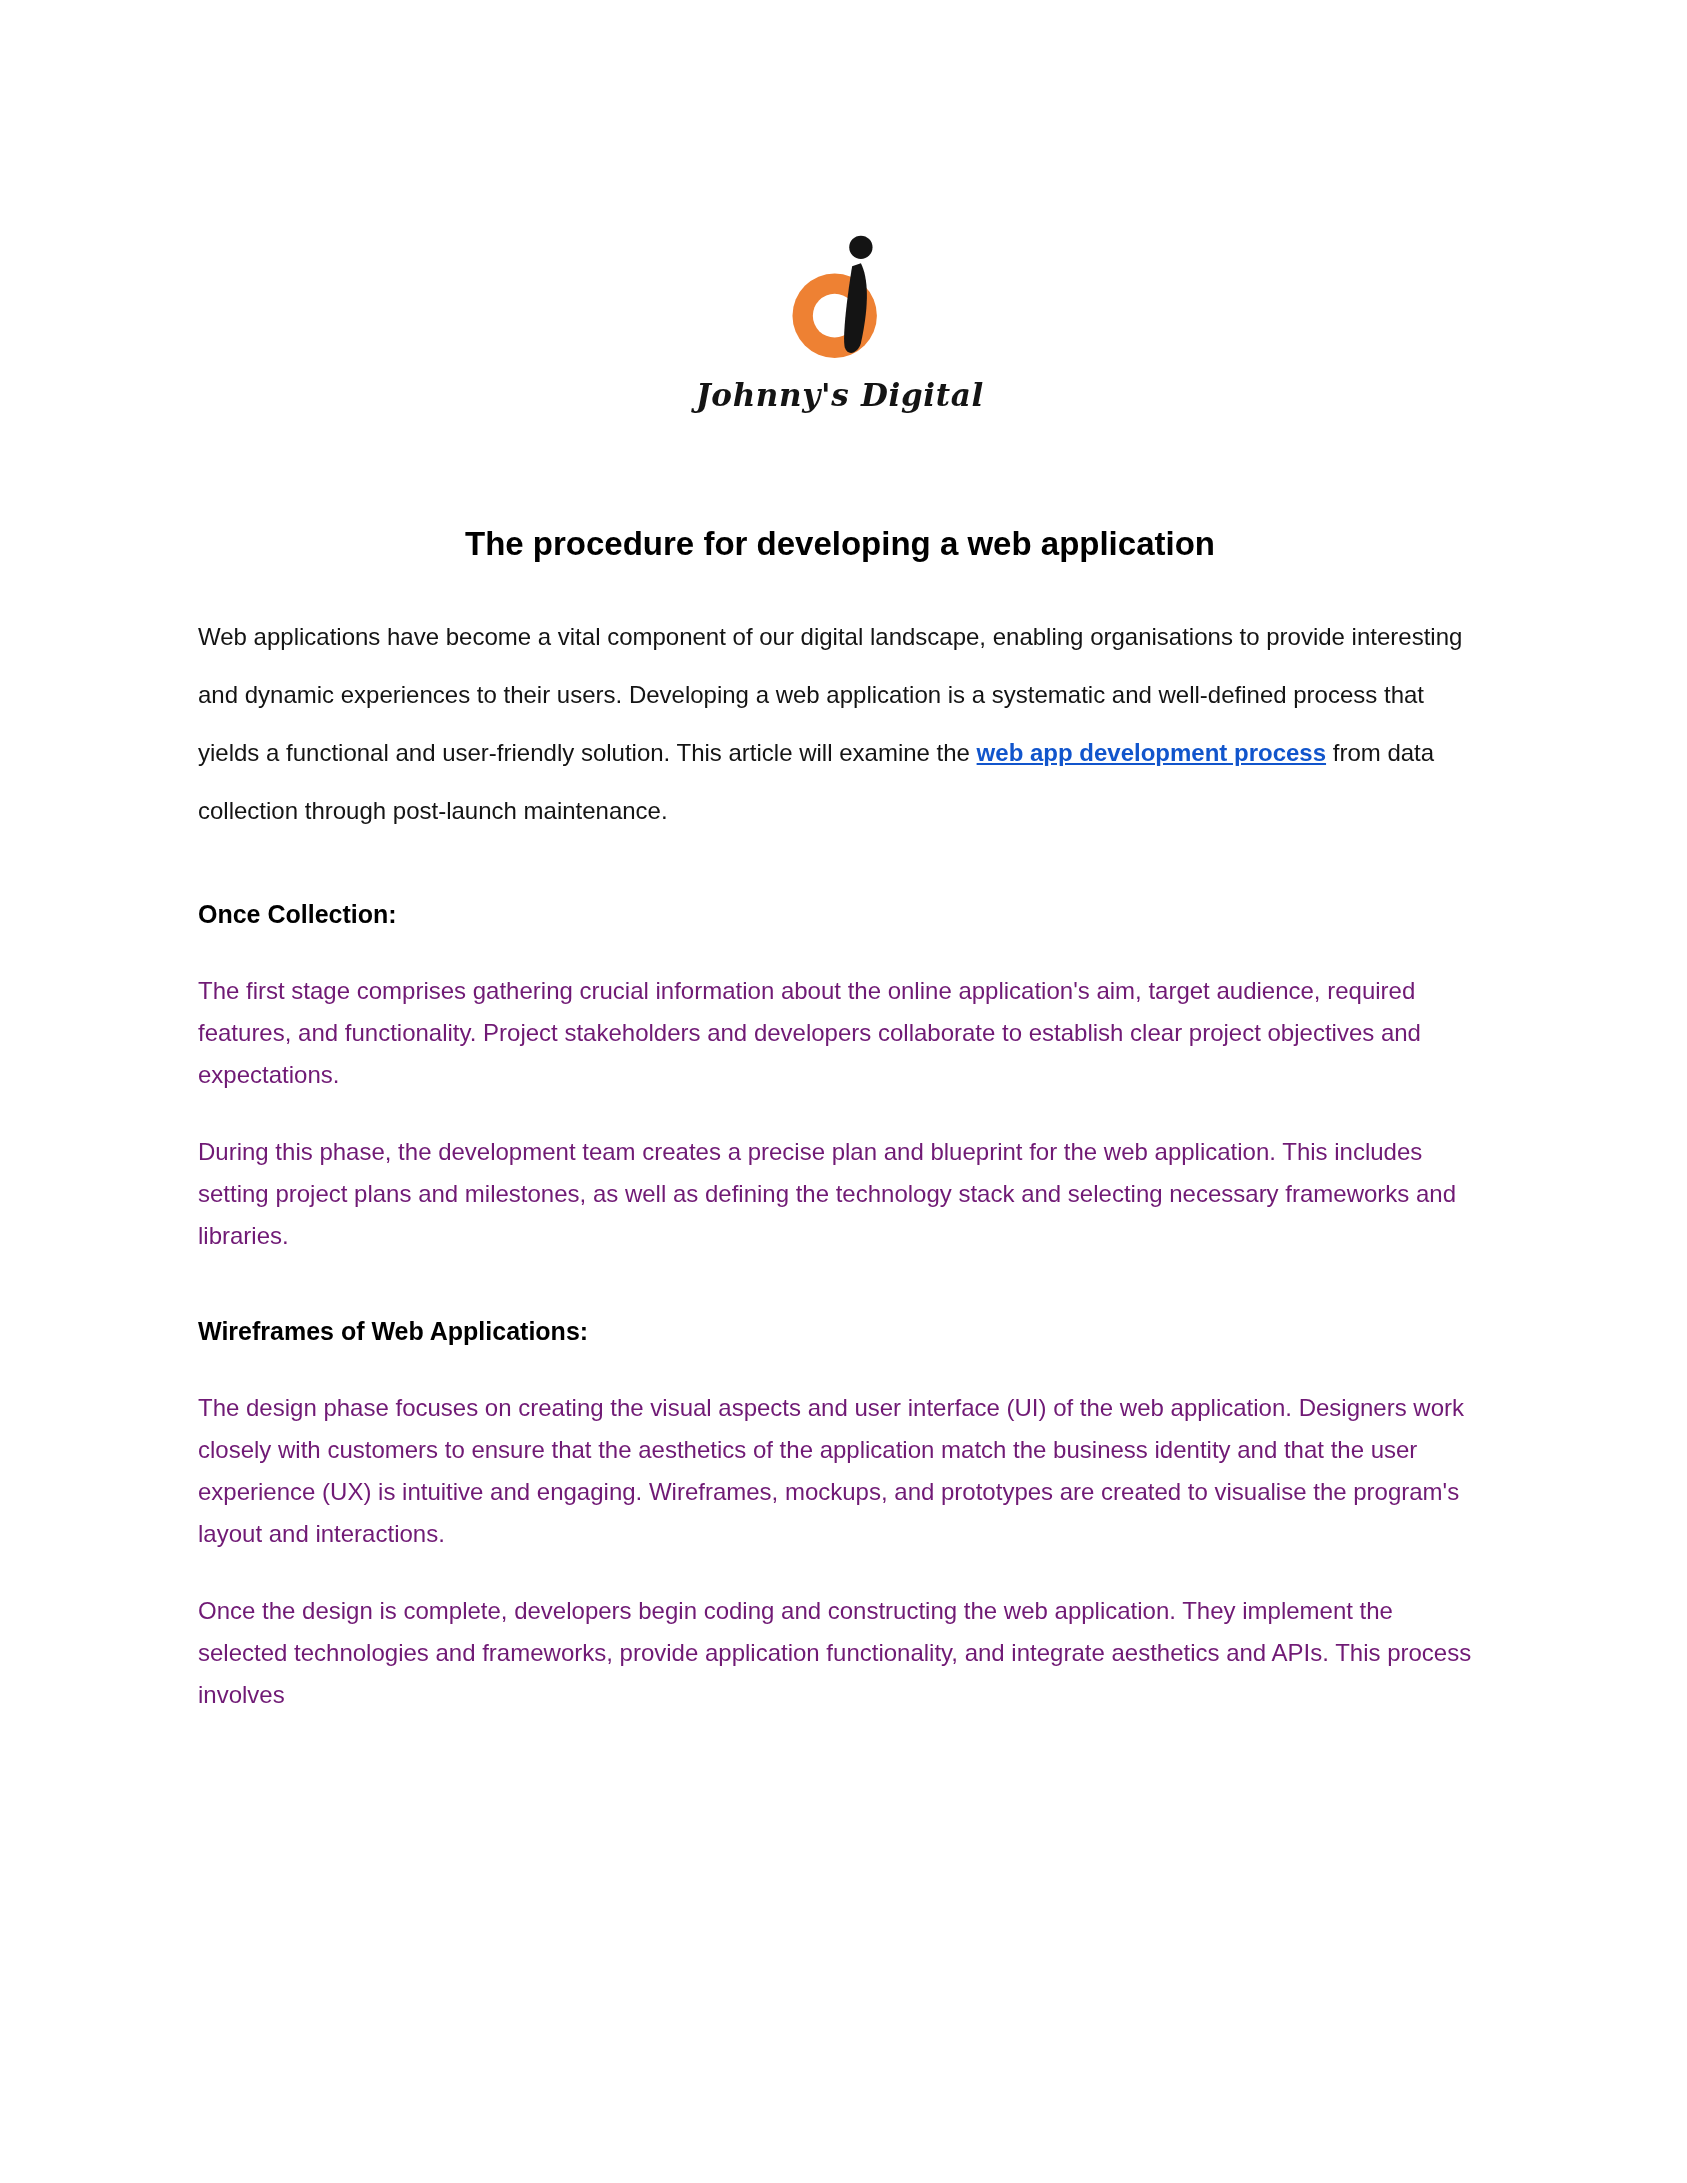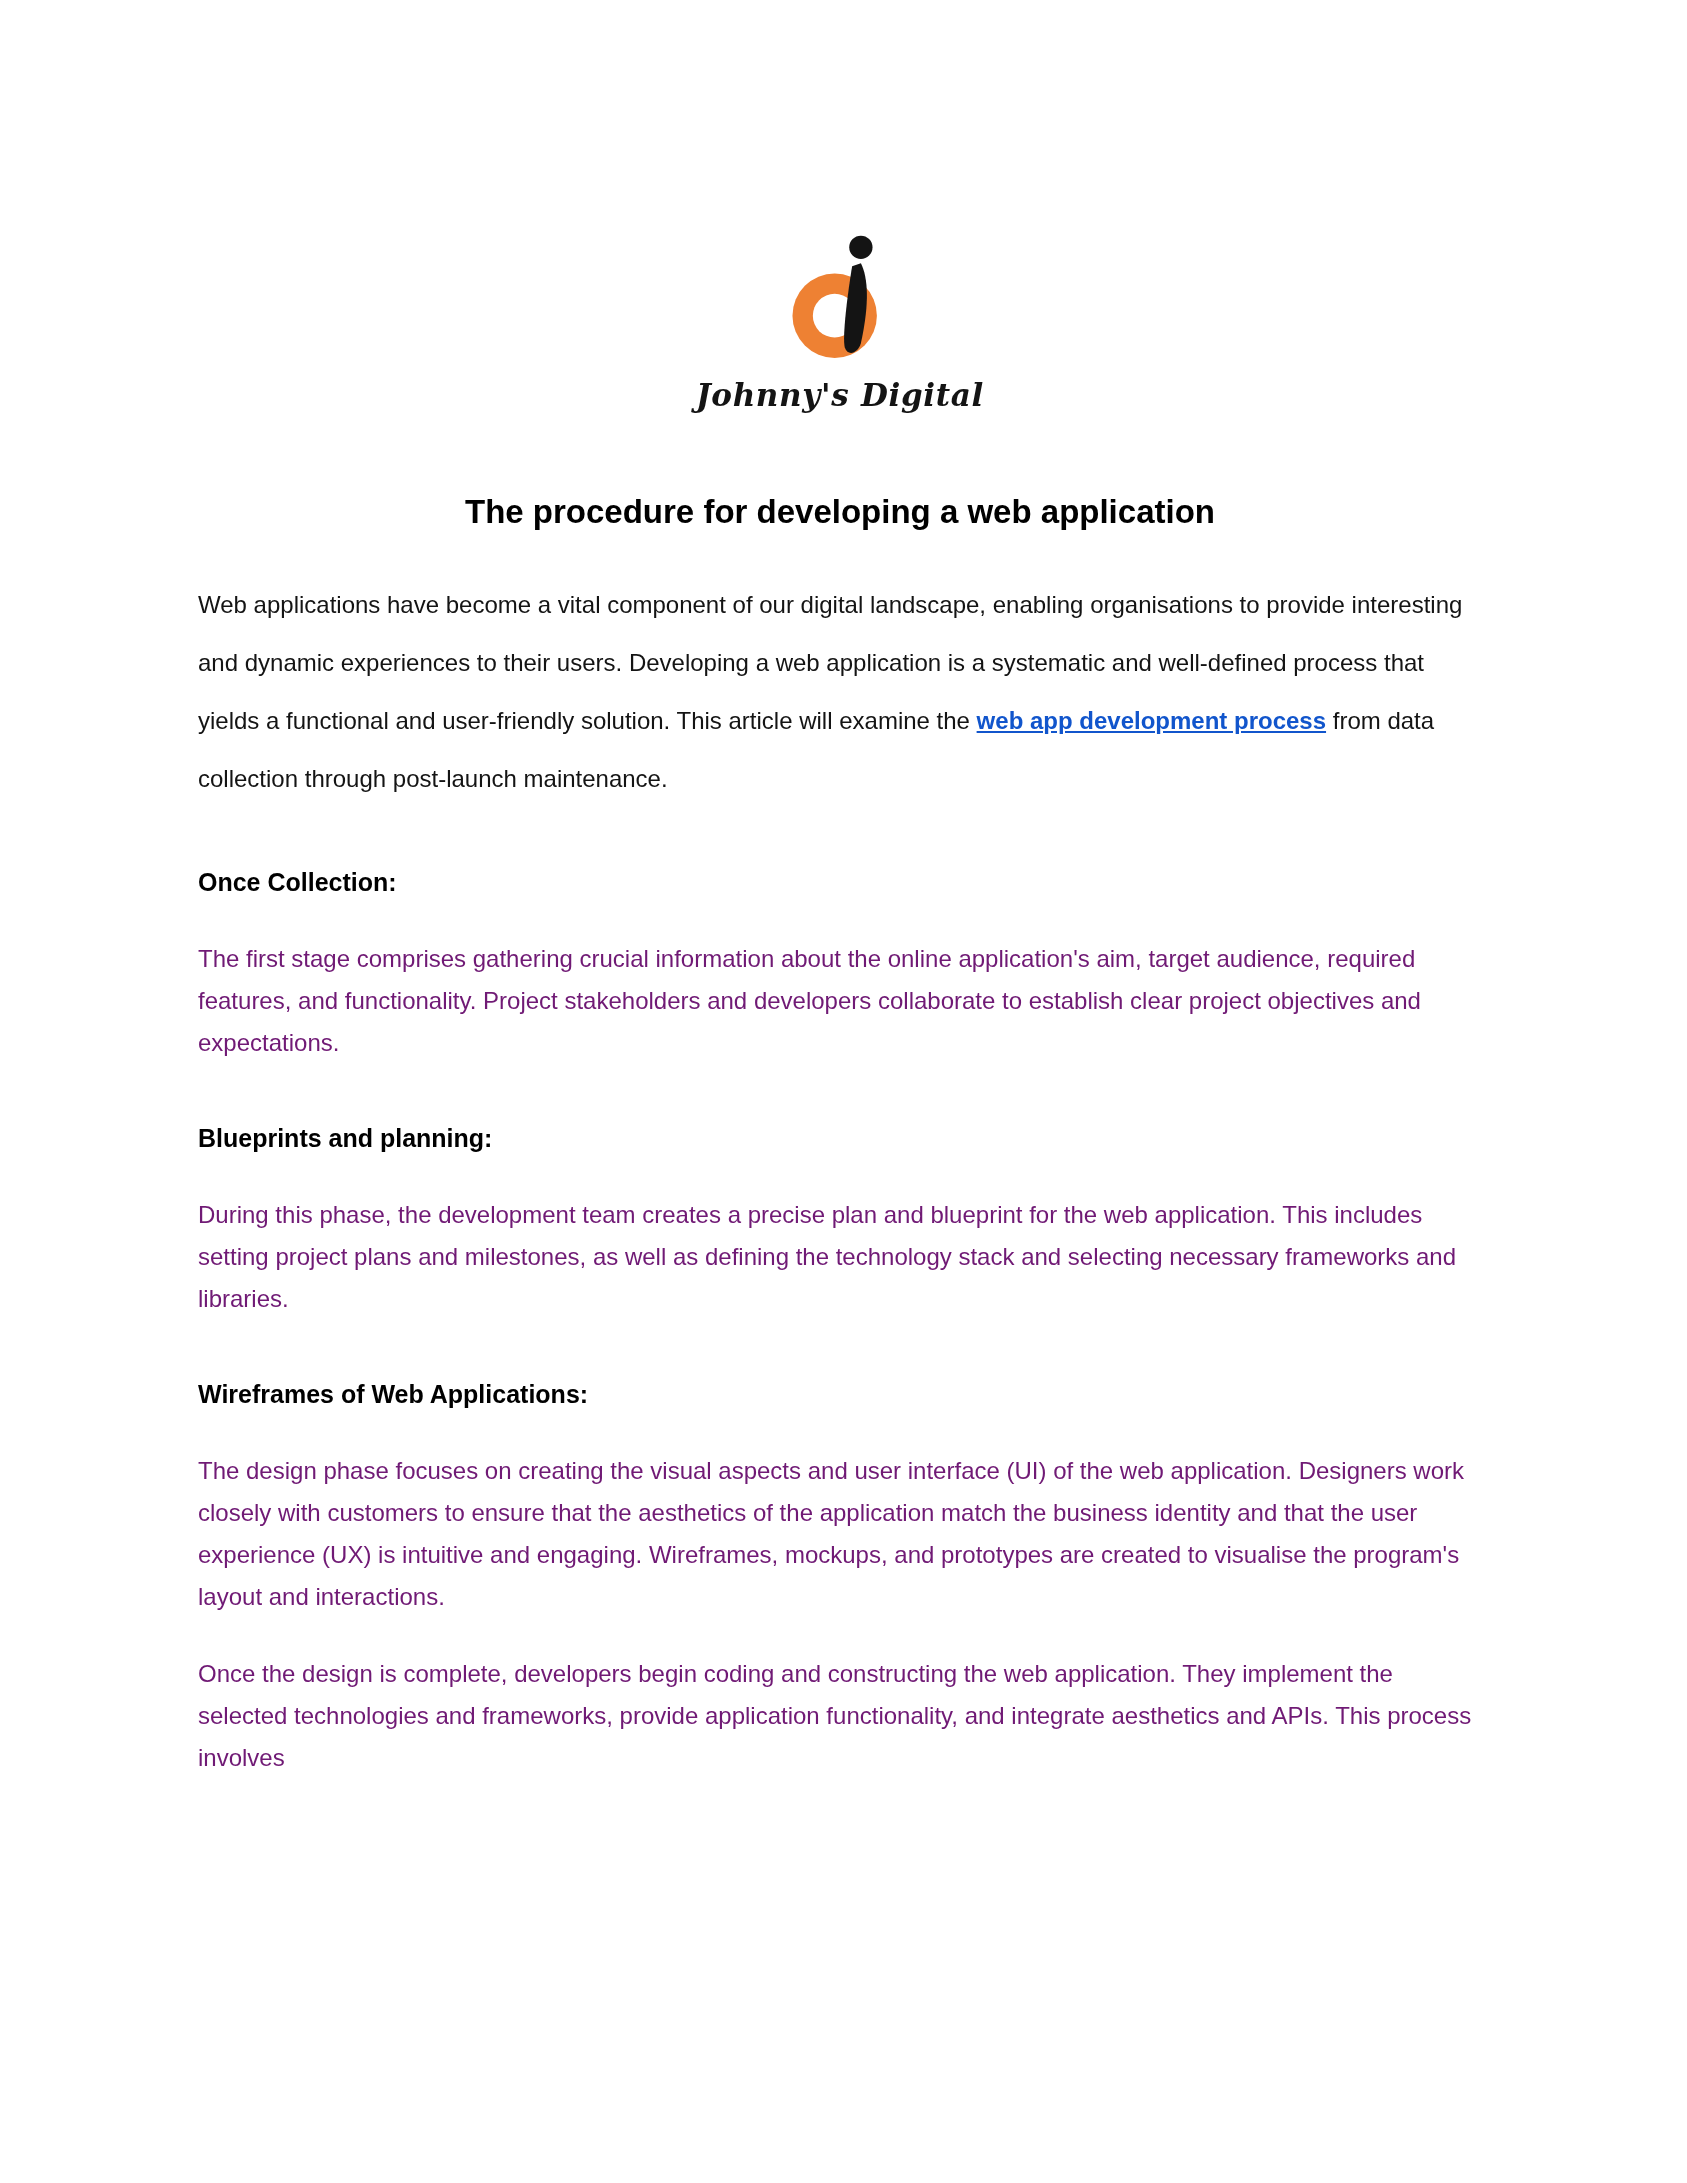--- a/index.html
+++ b/index.html
@@ -39,21 +39,21 @@
     font-family: "DejaVu Serif", serif;
     font-style: italic;
     font-weight: 700;
     font-size: 31px;
     letter-spacing: 0.7px;
     color: #141414;
   }
 
   
   .doc-title {
-    margin-top: 80px;
+    margin-top: 112px;
     text-align: center;
     font-size: 33px;
     font-weight: 700;
     color: #000000;
   }
 
   
   .paragraph {
     margin-top: 45px;
     font-size: 24px;
@@ -101,21 +101,20 @@
       <div class="logo-script">Johnny's Digital</div>
     </div>
 
     <h1 class="doc-title">The procedure for developing a web application</h1>
 
     <p class="paragraph"><span>Web applications have become a vital component of our digital landscape, enabling organisations to provide interesting and dynamic experiences to their users. Developing a web application is a systematic and well-defined process that yields a functional and user-friendly solution. This article will examine the </span><a class="doc-link">web app development process</a><span> from data collection through post-launch maintenance.</span></p>
 
     <div class="section-heading">Once Collection:</div>
     <p class="section-body">The first stage comprises gathering crucial information about the online application's aim, target audience, required features, and functionality. Project stakeholders and developers collaborate to establish clear project objectives and expectations.</p>
 
-    <div class="section-heading">Blueprints and planning:</div>
     <p class="section-body">During this phase, the development team creates a precise plan and blueprint for the web application. This includes setting project plans and milestones, as well as defining the technology stack and selecting necessary frameworks and libraries.</p>
 
     <div class="section-heading">Wireframes of Web Applications:</div>
     <p class="section-body">The design phase focuses on creating the visual aspects and user interface (UI) of the web application. Designers work closely with customers to ensure that the aesthetics of the application match the business identity and that the user experience (UX) is intuitive and engaging. Wireframes, mockups, and prototypes are created to visualise the program's layout and interactions.</p>
 
     <p class="section-body">Once the design is complete, developers begin coding and constructing the web application. They implement the selected technologies and frameworks, provide application functionality, and integrate aesthetics and APIs. This process involves</p>
 
   </div>
 </div>
 

